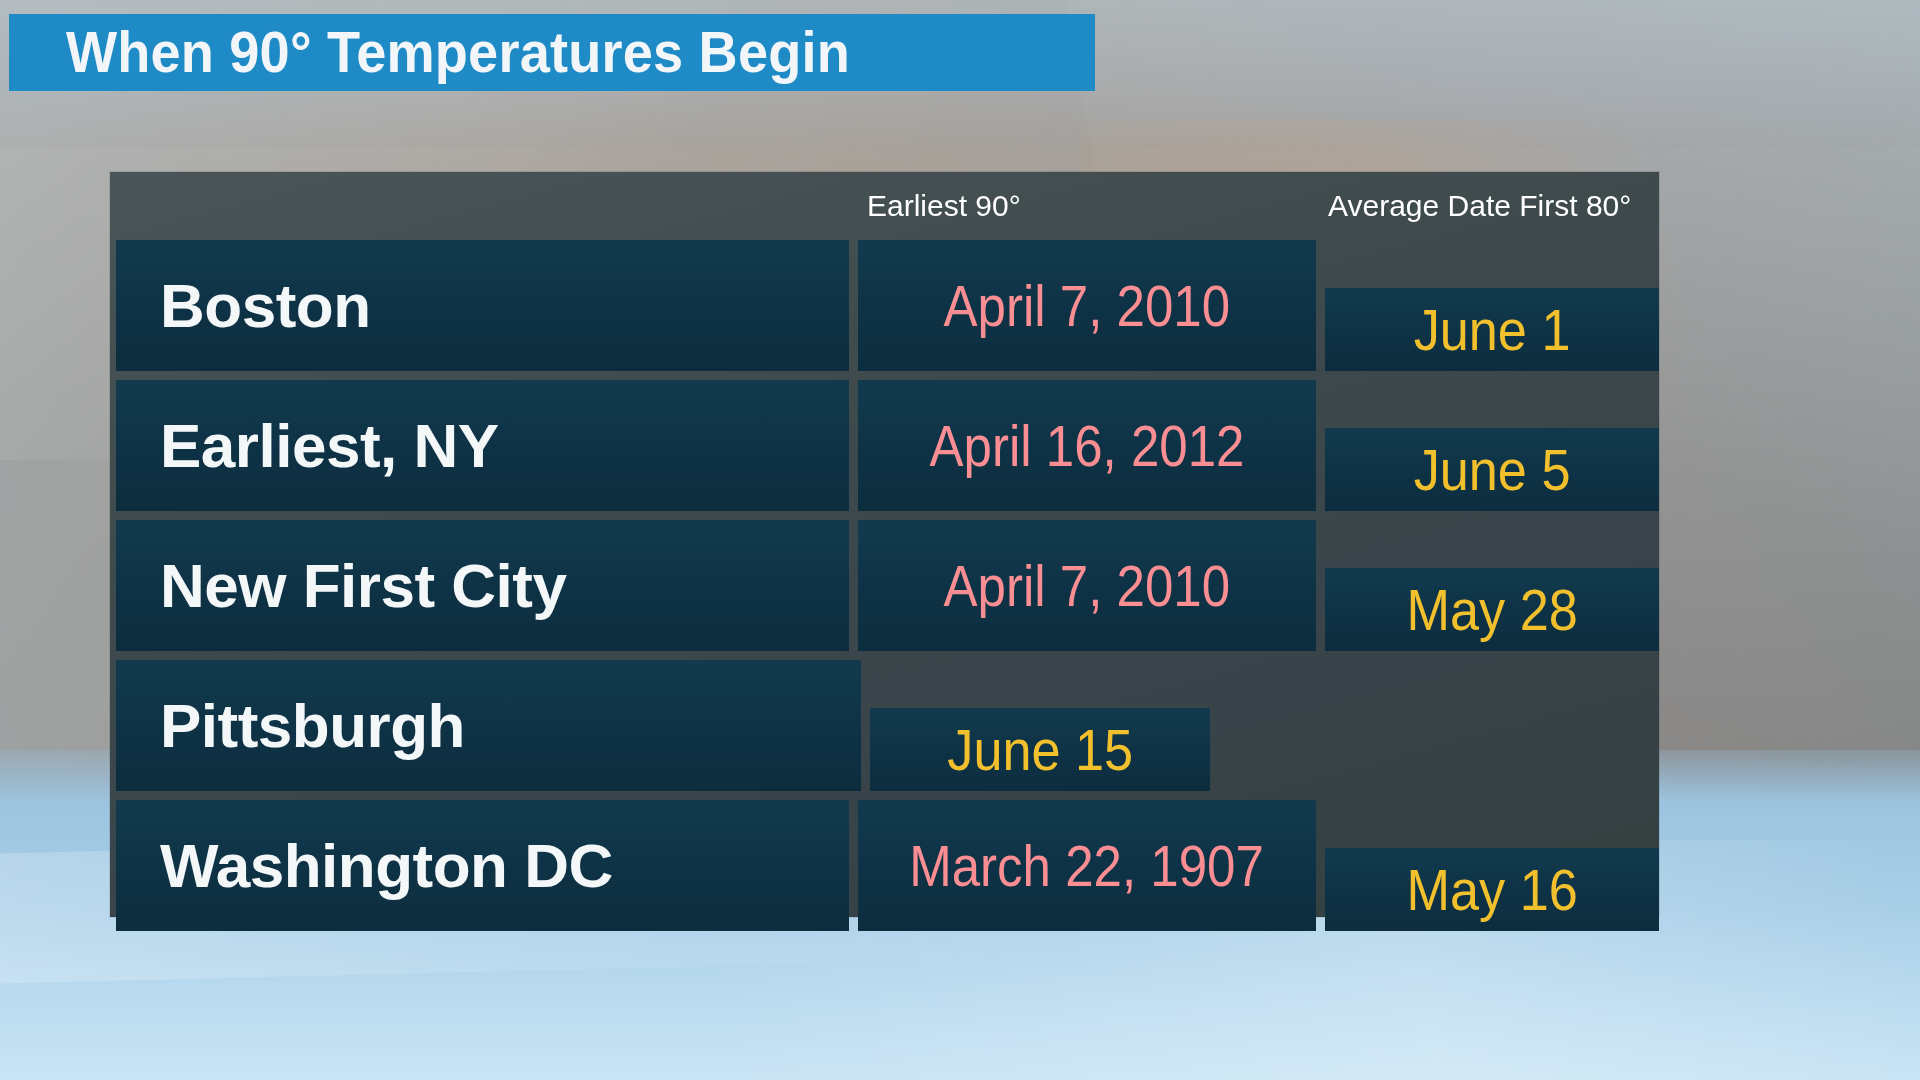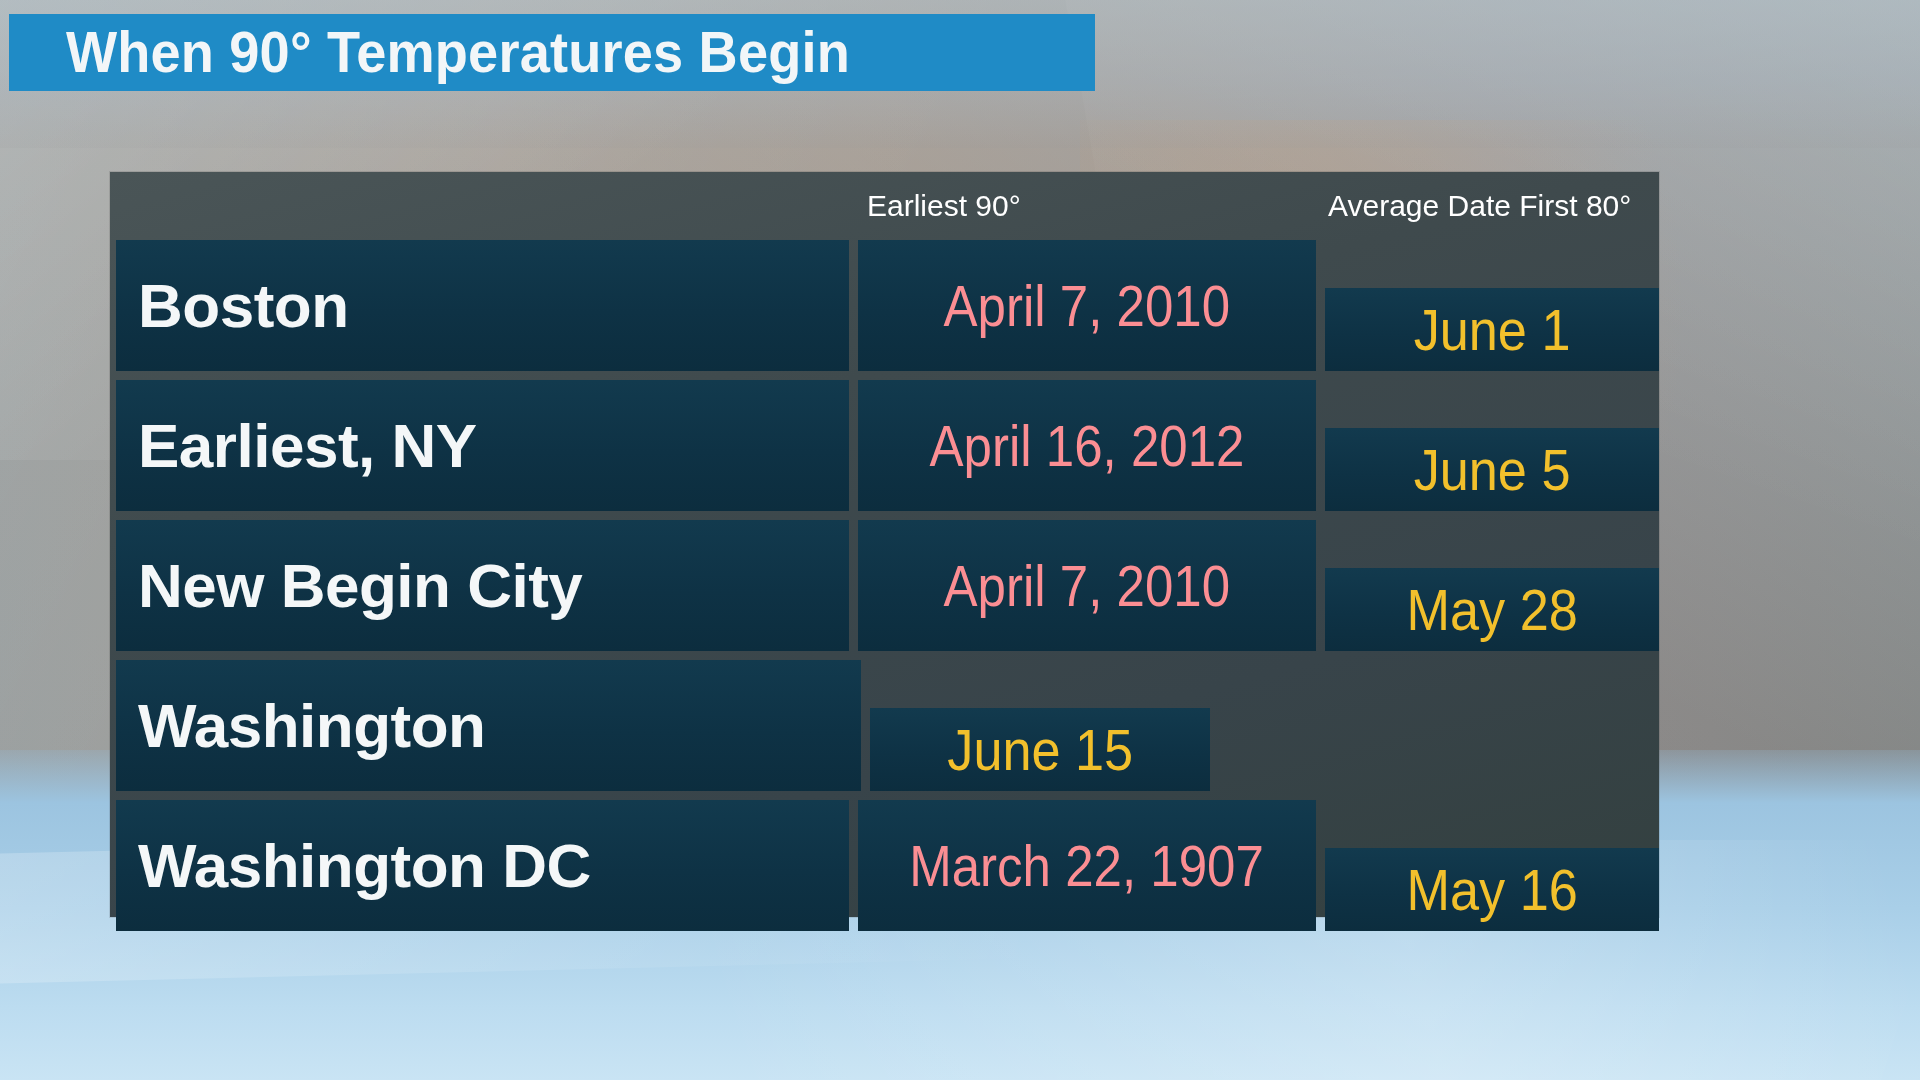--- a/index.html
+++ b/index.html
@@ -64,21 +64,21 @@
   #hdr-city{width:757px;}
   #hdr-earliest{width:461px;}
   #hdr-average{width:331px;white-space:nowrap;}
 
   #grid{position:absolute;left:6px;top:68px;width:1543px;}
   .row{display:flex;height:131px;margin-bottom:9px;}
   .cell{
     background:linear-gradient(180deg,#123a4e 0%,#0e3245 55%,#0c2d3e 100%);
     display:flex;align-items:center;
   }
-  .cell-city{width:745px;justify-content:flex-start;padding-left:22px;box-sizing:border-box;margin-right:9px;}
+  .cell-city{width:745px;justify-content:flex-start;padding-left:44px;box-sizing:border-box;margin-right:9px;}
   .cell-earliest{width:465px;justify-content:center;margin-right:9px;}
   .cell-average{width:340px;justify-content:center;margin-top:48px;}
 
   .city-text{
     color:#f4f7f8;font-size:62px;font-weight:bold;line-height:1;
     letter-spacing:-.5px;white-space:nowrap;
   }
   .earliest-text{
     color:#fb8e93;font-size:58px;font-weight:normal;line-height:1;
     white-space:nowrap;transform:scaleX(.88);transform-origin:center;
@@ -136,33 +136,33 @@
         <div class="cell cell-earliest">
           <span class="earliest-text">April 16, 2012</span>
         </div>
         <div class="cell cell-average">
           <span class="average-text">June 5</span>
         </div>
       </div>
 
       <div class="row">
         <div class="cell cell-city">
-          <span class="city-text">New Begin City</span>
+          <span class="city-text">New First City</span>
         </div>
         <div class="cell cell-earliest">
           <span class="earliest-text">April 7, 2010</span>
         </div>
         <div class="cell cell-average">
           <span class="average-text">May 28</span>
         </div>
       </div>
 
       <div class="row">
         <div class="cell cell-city">
-          <span class="city-text">Washington</span>
+          <span class="city-text">Pittsburgh</span>
         </div>
         <div class="cell cell-average">
           <span class="average-text">June 15</span>
         </div>
       </div>
 
       <div class="row">
         <div class="cell cell-city">
           <span class="city-text">Washington DC</span>
         </div>

